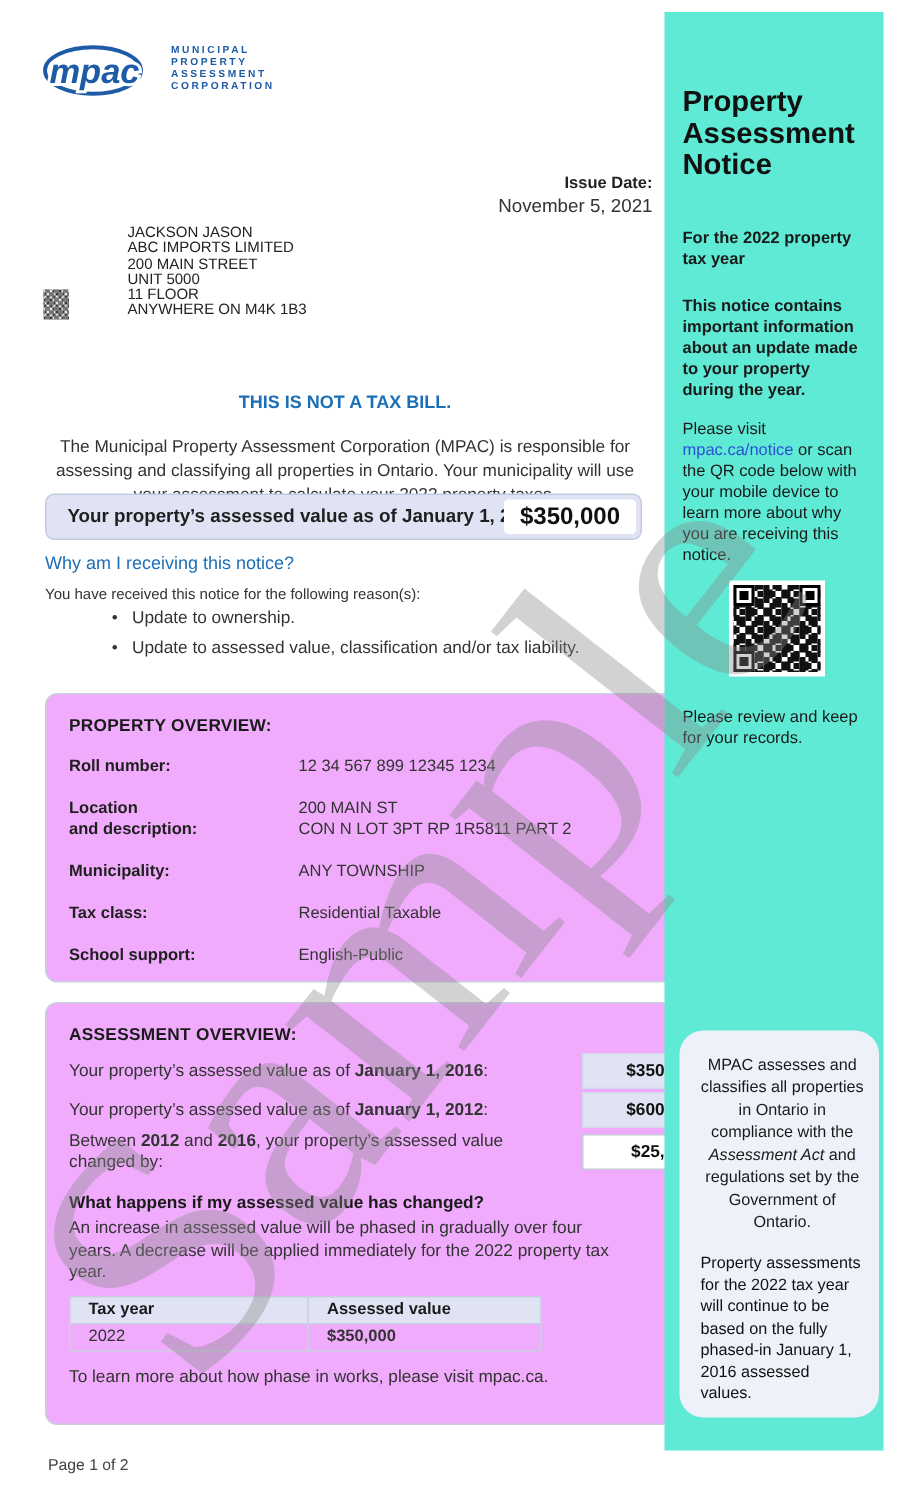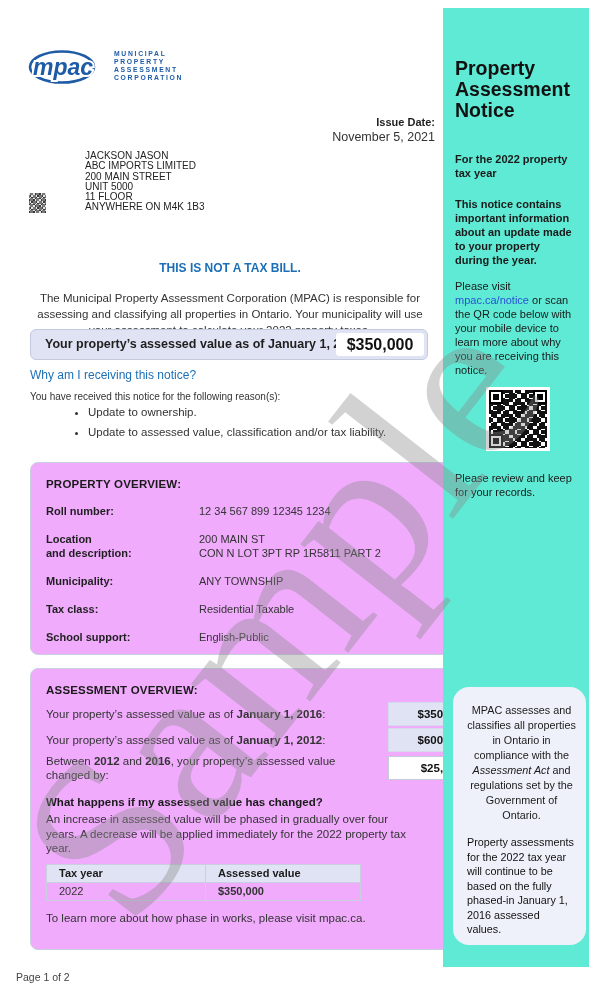--- a/index.html
+++ b/index.html
@@ -6,21 +6,21 @@
   .page{position:relative;width:612px;height:1008px;background:#ffffff;overflow:hidden;
         font-family:"Liberation Sans","DejaVu Sans",sans-serif;color:#333;}
 
   
   .watermark{position:absolute;left:-90px;top:485px;width:740px;height:260px;line-height:260px;
      text-align:center;font-family:"Liberation Serif","DejaVu Serif",serif;font-size:228px;
      color:#8a8a8a;opacity:.38;transform:rotate(-52deg);transform-origin:center;
      z-index:60;pointer-events:none;}
 
   
-  .logo{position:absolute;left:28px;top:48px;display:flex;align-items:flex-start;}
+  .logo{position:absolute;left:28px;top:28px;display:flex;align-items:flex-start;}
   .logo-org{margin-left:16px;margin-top:2px;color:#1e5ba6;font-weight:bold;
      font-size:6.8px;letter-spacing:1.7px;line-height:7.9px;}
 
   
   .issue-date{position:absolute;right:177px;top:116px;text-align:right;}
   .issue-date .lbl{font-weight:bold;font-size:11px;color:#222;}
   .issue-date .val{font-size:12.5px;color:#333;margin-top:2px;}
 
   
   .mail-barcode{position:absolute;left:29px;top:193px;width:17px;height:20px;
@@ -71,21 +71,21 @@
   .phase-h{margin-top:14px;font-size:11.5px;font-weight:bold;color:#1a1a1a;}
   .phase-p{margin-top:4px;font-size:11.5px;line-height:14.5px;color:#333;width:372px;}
   table.phase{margin-top:8px;border-collapse:collapse;width:315px;}
   table.phase th,table.phase td{border:1px solid #c9cfe0;font-size:11px;text-align:left;
      padding:2.5px 12px;}
   table.phase th{background:#dfe3f3;font-weight:bold;color:#1a1a1a;}
   table.phase th:first-child,table.phase td:first-child{width:134px;}
   td.bold{font-weight:bold;}
   .footnote{margin-top:11px;font-size:11.5px;color:#333;}
 
-  .page-footer{position:absolute;left:16px;top:971px;font-size:10.5px;color:#444;}
+  .page-footer{position:absolute;left:32px;top:971px;font-size:10.5px;color:#444;}
 
   
   .sidebar{position:absolute;left:443px;top:8px;width:146px;height:959px;background:#5eead4;
      box-sizing:border-box;padding:0 12px;color:#1a1a1a;}
   .sb-title{margin-top:50px;font-size:19.5px;line-height:21px;font-weight:bold;color:#111;}
   .sb-foryear{margin-top:31px;font-size:11px;line-height:14px;font-weight:bold;}
   .sb-contains{margin-top:17px;font-size:11px;line-height:14px;font-weight:bold;}
   .sb-visit{margin-top:12px;font-size:11px;line-height:14px;}
   .sb-visit a{color:#2b50d6;text-decoration:none;}
   .qr-wrap{width:58px;height:58px;padding:3px;background:#fff;margin:10px 0 0 31px;position:relative;}

